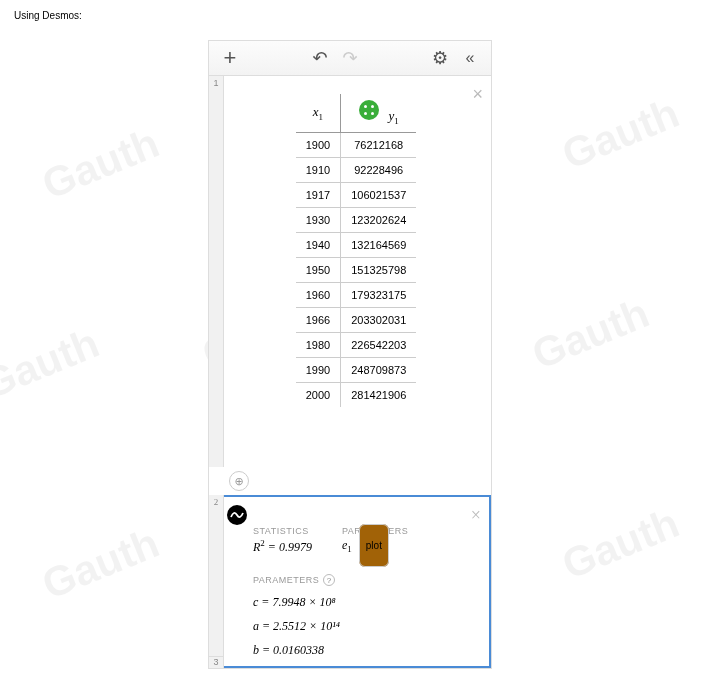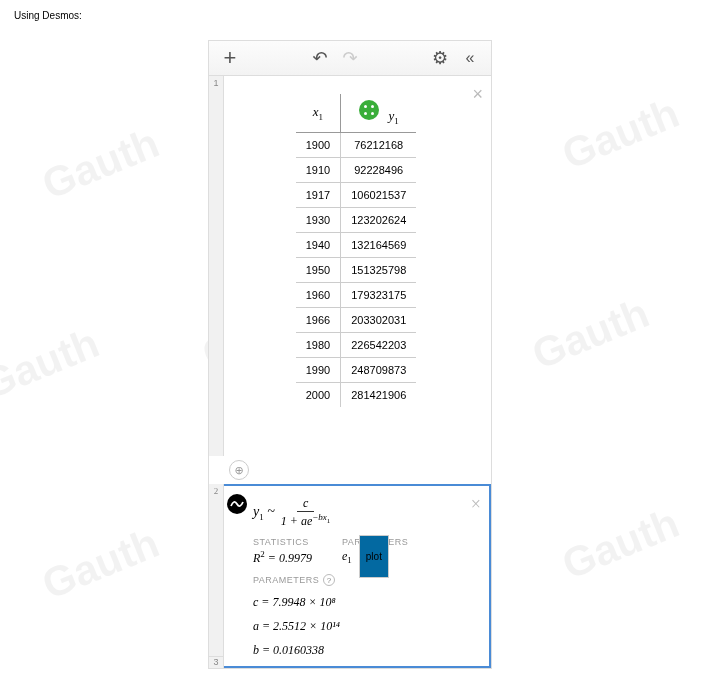--- a/index.html
+++ b/index.html
@@ -193,39 +193,39 @@
   .frac .num { border-bottom: 1px solid #333; padding: 0 6px; }
   .frac .den { padding: 0 2px; }
   .sup { font-size: 9px; vertical-align: super; font-style: italic; }
   .sub { font-size: 9px; vertical-align: sub; font-style: normal; }
   .sect-label {
     font-family: Arial, sans-serif;
     font-size: 9px;
     color: #999;
     font-style: normal;
     letter-spacing: 0.5px;
-    margin-top: 8px;
+    margin-top: 19px;
   }
   .stats-row {
     display: flex;
     gap: 30px;
     align-items: flex-start;
   }
   .stat-val {
     font-size: 12px;
     font-style: italic;
     margin-top: 2px;
   }
   .plot-btn {
     font-family: Arial, sans-serif;
     font-size: 10px;
     font-style: normal;
     border: 1px solid #ccc;
-    border-radius: 0;
-    background: #0369a1;
+    border-radius: 6px;
+    background: #a16207;
     padding: 15px 6px;
     margin-left: 4px;
     cursor: pointer;
   }
   .param-line {
     font-size: 12px;
     font-style: italic;
     margin-top: 9px;
   }
   .idx3 {
@@ -362,29 +362,20 @@
 
     <div class="panel2">
       <div class="idx2">2</div>
       <div class="wave">
         <svg width="14" height="14" viewBox="0 0 14 14">
             <path d="M1 9 Q4 2 7 7 T13 5" stroke="#fff" stroke-width="1.8" fill="none"></path>
           </svg>
       </div>
       <div class="close-x2">×</div>
 
-      <div class="formula">
-        <span><span style="font-style:italic">y</span><span class="sub">1</span> ~</span>
-        <span class="frac">
-          <span class="num">c</span>
-          <span class="den">
-            <span>1 + ae</span><span class="sup">−<span style="font-style:italic">bx</span><span class="sub" style="font-size:7px">1</span></span>
-          </span>
-        </span>
-      </div>
 
       <div class="stats-row">
         <div>
           <div class="sect-label">STATISTICS</div>
           <div class="stat-val">
             <span style="font-style:italic">R</span><span class="sup" style="font-style:normal">2</span> = <span>0.9979</span>
           </div>
         </div>
         <div>
           <div class="sect-label">PARAMETERS</div>

